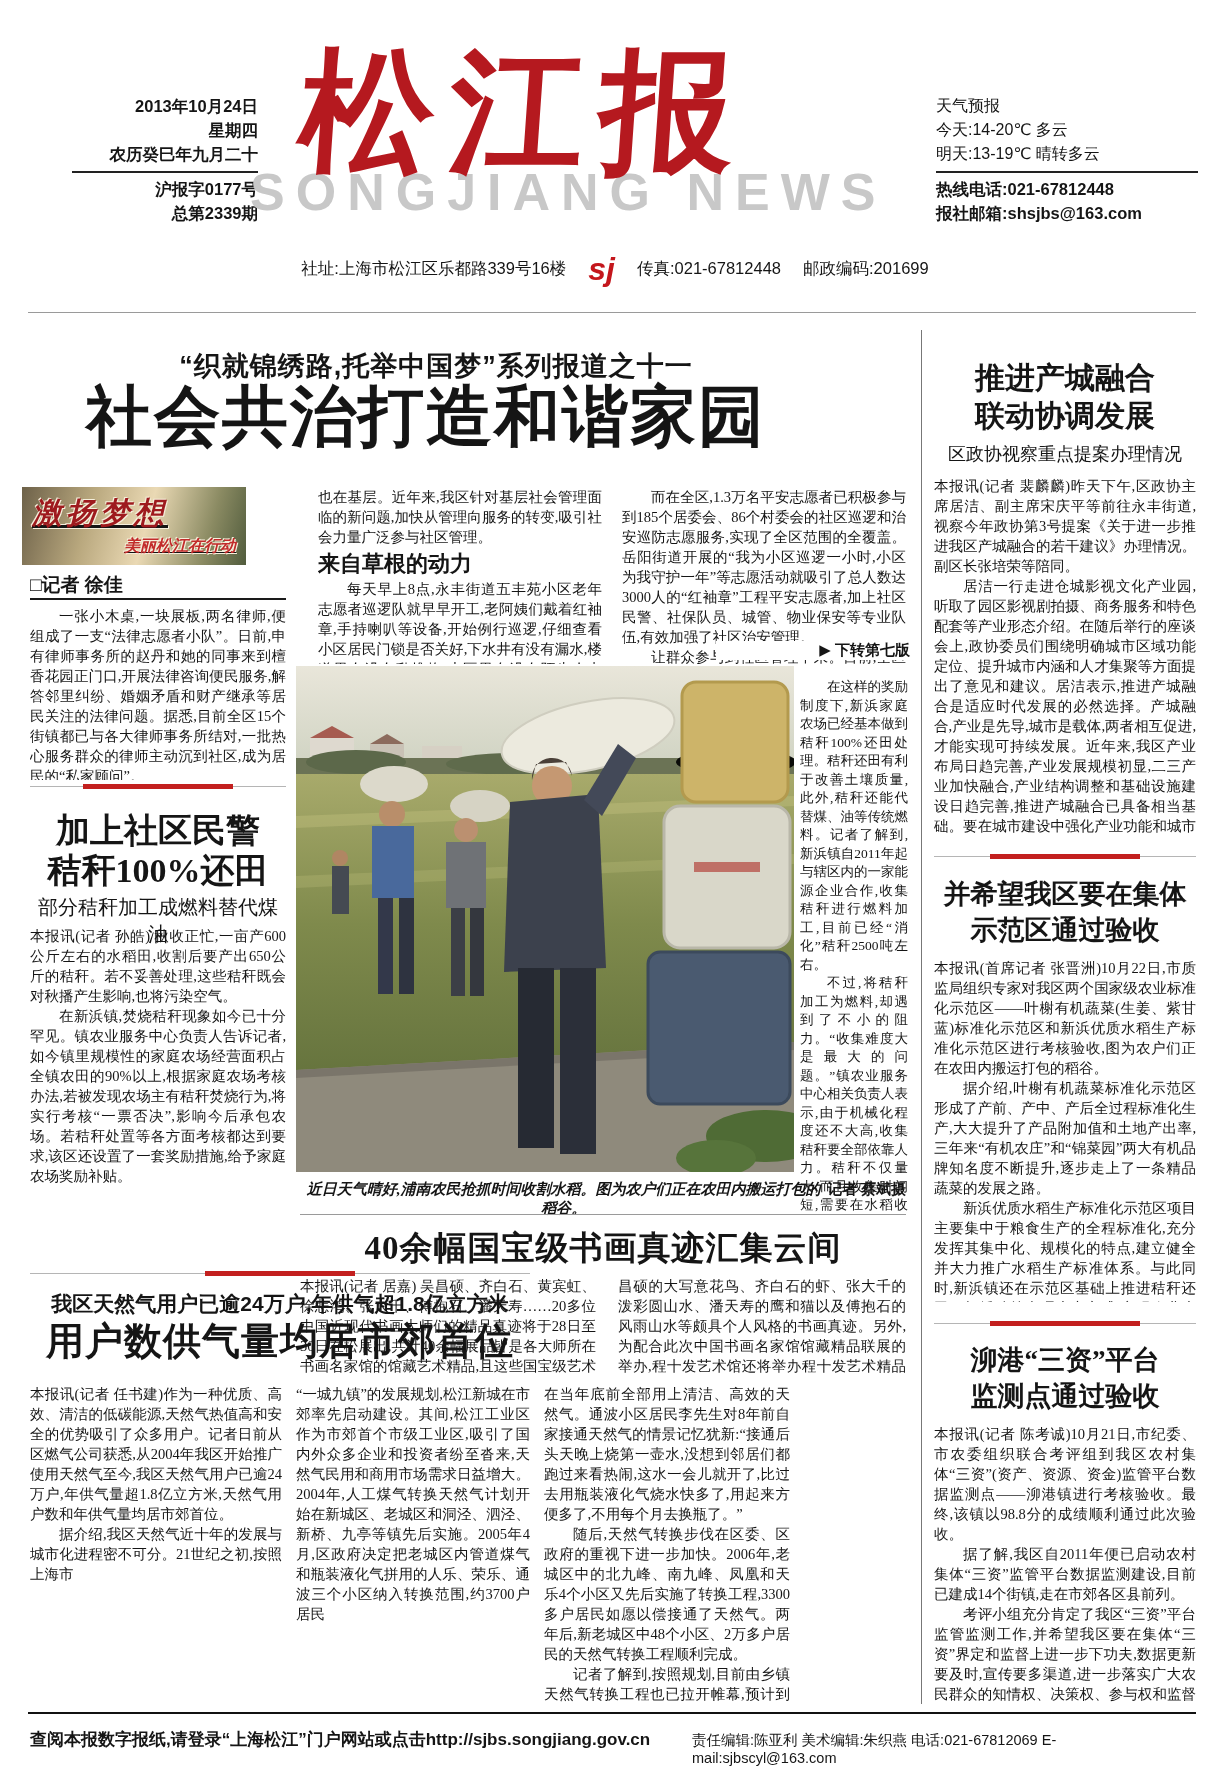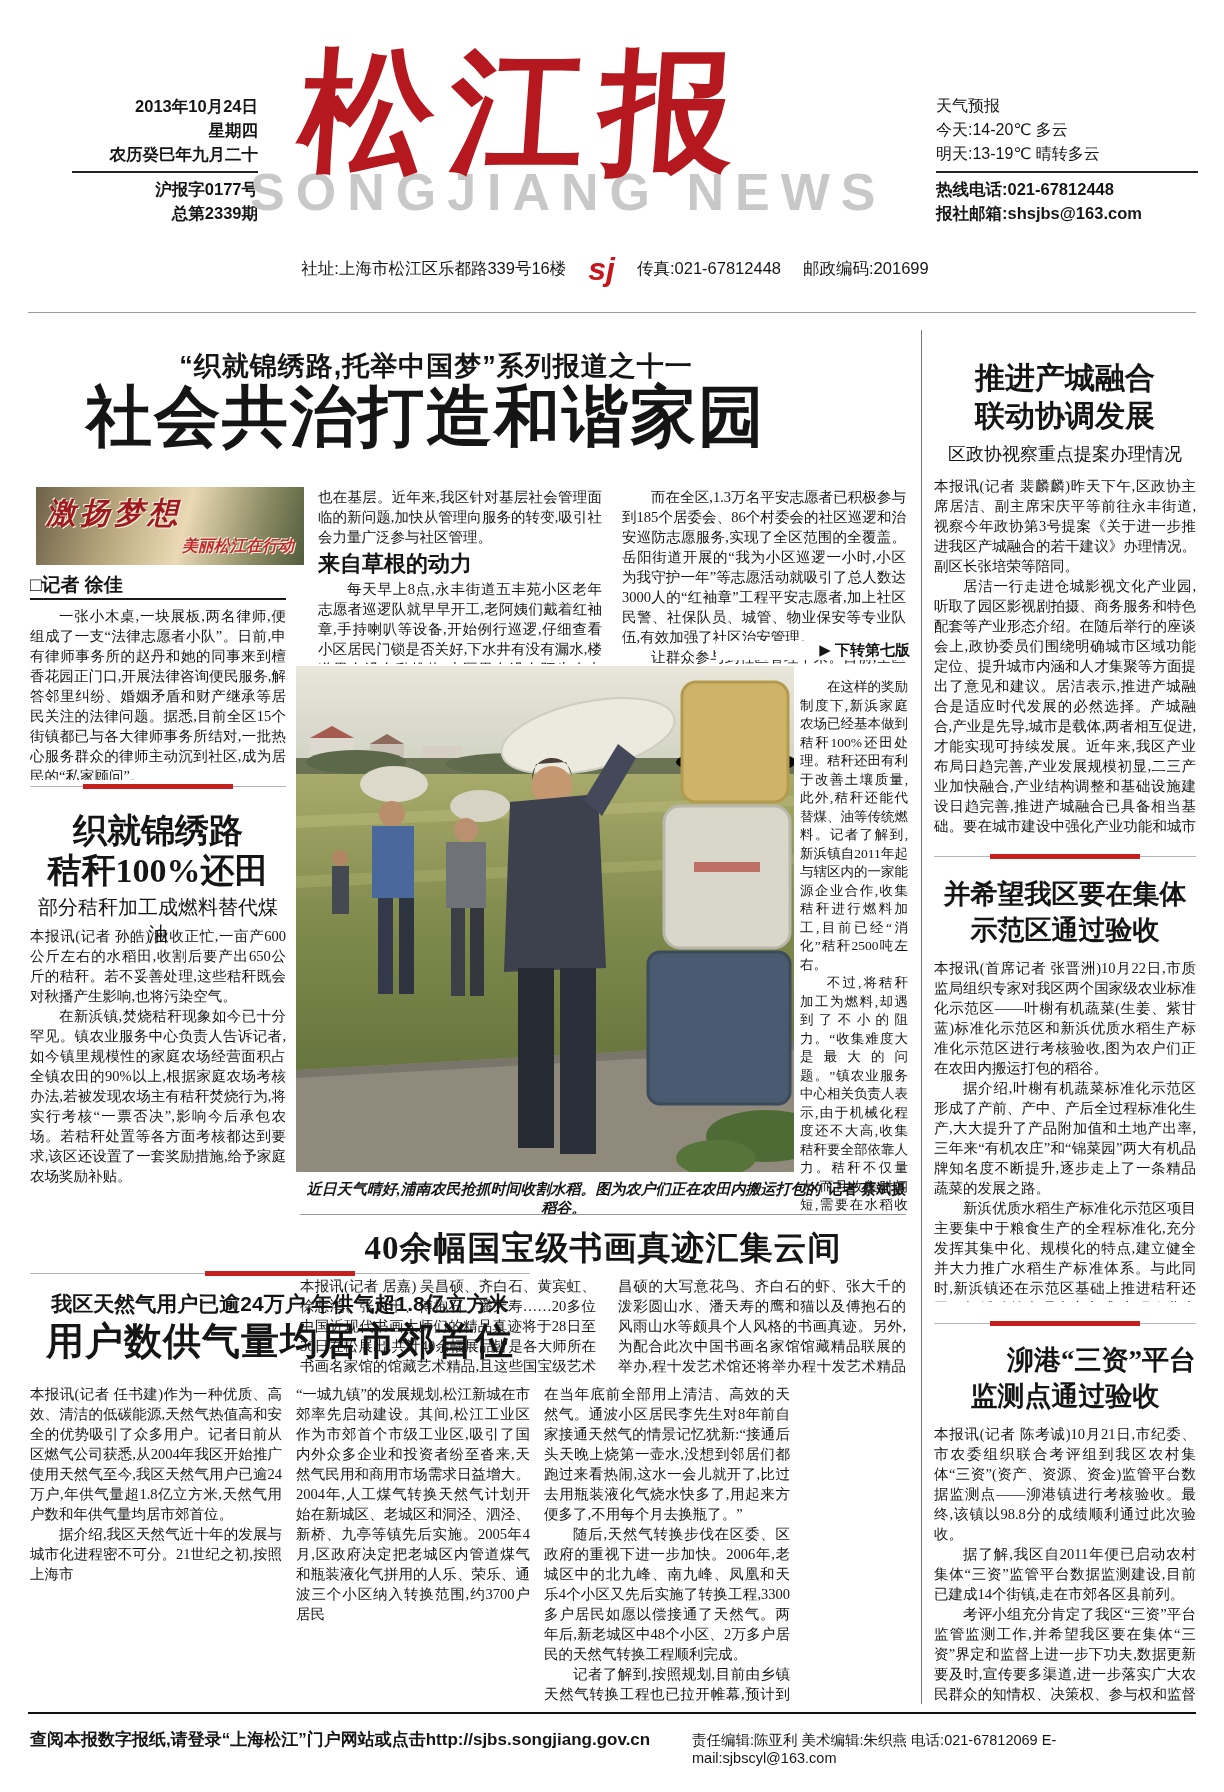--- a/index.html
+++ b/index.html
@@ -26,22 +26,22 @@
   .weather .bold-line{font-weight:bold;font-size:16.5px;}
   .addr-row{left:250px;top:254px;width:730px;display:flex;align-items:center;justify-content:center;gap:22px;
             font-size:16.5px;white-space:nowrap;}
   .sj-logo{color:#c4161c;font-weight:900;font-size:32px;line-height:30px;font-style:italic;
            font-family:"Liberation Sans",sans-serif;}
   .top-rule{left:28px;top:312px;width:1168px;}
   .side-rule{left:921px;top:330px;width:0;height:1374px;border-left:1px solid #777;}
   
   .kicker{left:80px;top:348px;width:712px;font-size:27px;font-weight:bold;letter-spacing:1px;}
   .headline{left:54px;top:382px;width:744px;font-size:66px;font-weight:900;letter-spacing:2px;line-height:1.05;}
-  .banner{left:36px;top:487px;width:268px;height:78px;overflow:hidden;
-          background:linear-gradient(105deg,#6d6149 0%,#b9a87e 30%,#ead9b4 55%,#8a8a62 82%,#515c3d 100%);}
+  .banner{left:22px;top:487px;width:224px;height:78px;overflow:hidden;
+          background:linear-gradient(105deg,#6d6149 0%,#b9a87e 30%,#ead9b4 55%,#8a8a62 82%,#515c3d 100%);text-decoration:underline;}
   .banner .l1{display:block;font-size:30px;font-weight:900;font-style:italic;color:#9e1a1e;
               margin:6px 0 0 10px;letter-spacing:4px;text-shadow:1px 1px 0 #f5efdc,-1px -1px 0 #f5efdc;}
   .banner .l2{display:block;font-size:16px;font-weight:900;font-style:italic;color:#c22b2b;
               text-align:right;margin:2px 10px 0 0;text-shadow:1px 1px 0 #f5efdc,-1px -1px 0 #f5efdc;}
   .byline{left:30px;top:572px;width:256px;font-size:19px;font-weight:bold;
           border-bottom:2.5px solid #1a1a1a;}
   .lead-c1{left:30px;top:606px;width:256px;height:174px;}
   .lead-c2{left:318px;top:487px;width:284px;height:177px;}
   .lead-c3{left:622px;top:487px;width:284px;height:177px;}
   .sec-head{font-family:"Liberation Sans",sans-serif;font-weight:bold;font-size:22px;
@@ -75,21 +75,21 @@
   
   .sb1-h1{left:934px;top:358px;width:262px;font-size:30px;font-weight:900;}
   .sb1-h2{left:934px;top:396px;width:262px;font-size:30px;font-weight:900;}
   .sb1-sub{left:934px;top:442px;width:262px;font-size:18px;}
   .sb1-body{left:934px;top:476px;width:262px;height:360px;}
   .sb-div1{left:934px;top:854px;width:262px;}
   .sb2-h1{left:934px;top:876px;width:262px;font-size:27px;font-weight:900;}
   .sb2-h2{left:934px;top:912px;width:262px;font-size:27px;font-weight:900;}
   .sb2-body{left:934px;top:958px;width:262px;height:344px;}
   .sb-div2{left:934px;top:1320px;width:262px;}
-  .sb3-h1{left:934px;top:1342px;width:262px;font-size:27px;font-weight:900;text-align:right;}
+  .sb3-h1{left:934px;top:1342px;width:262px;font-size:27px;font-weight:900;}
   .sb3-h2{left:934px;top:1378px;width:262px;font-size:27px;font-weight:900;}
   .sb3-body{left:934px;top:1424px;width:262px;height:278px;}
   
   .foot-rule{left:28px;top:1712px;width:1168px;border-top:2.5px solid #111;}
   .foot-left{left:30px;top:1728px;width:650px;font-size:17px;font-weight:bold;}
   .foot-right{left:692px;top:1731px;width:506px;font-size:14.5px;}
   a.plain{color:inherit;text-decoration:none;}
 </style>
 </head>
 <body>
@@ -149,21 +149,21 @@
 <div class="abs bt lead-c3">
   <p>而在全区,1.3万名平安志愿者已积极参与到185个居委会、86个村委会的社区巡逻和治安巡防志愿服务,实现了全区范围的全覆盖。岳阳街道开展的“我为小区巡逻一小时,小区为我守护一年”等志愿活动就吸引了总人数达3000人的“红袖章”工程平安志愿者,加上社区民警、社保队员、城管、物业保安等专业队伍,有效加强了社区治安管理。</p>
   <p>让群众参与到社区管理中来。目前,全区各类群众自发组织的义务巡防队伍、矛盾调解队伍,正日益凸显其作用。</p>
 
 </div>
 <div class="abs jump sans">▶ 下转第七版</div>
 
 <div class="abs rdiv div-farm">
     <b></b>
   </div>
-<div class="abs ctr farm-h1">织就锦绣路</div>
+<div class="abs ctr farm-h1">加上社区民警</div>
 <div class="abs ctr farm-h2">秸秆100%还田</div>
 <div class="abs ctr farm-sub sans">部分秸秆加工成燃料替代煤油</div>
 <div class="abs bt farm-c1">
   <p class="ni">本报讯(记者 孙皓) 秋收正忙,一亩产600公斤左右的水稻田,收割后要产出650公斤的秸秆。若不妥善处理,这些秸秆既会对秋播产生影响,也将污染空气。</p>
   <p>在新浜镇,焚烧秸秆现象如今已十分罕见。镇农业服务中心负责人告诉记者,如今镇里规模性的家庭农场经营面积占全镇农田的90%以上,根据家庭农场考核办法,若被发现农场主有秸秆焚烧行为,将实行考核“一票否决”,影响今后承包农场。若秸秆处置等各方面考核都达到要求,该区还设置了一套奖励措施,给予家庭农场奖励补贴。</p>
 </div>
 <div class="abs bt farm-c2">
   <p>在这样的奖励制度下,新浜家庭农场已经基本做到秸秆100%还田处理。秸秆还田有利于改善土壤质量,此外,秸秆还能代替煤、油等传统燃料。记者了解到,新浜镇自2011年起与辖区内的一家能源企业合作,收集秸秆进行燃料加工,目前已经“消化”秸秆2500吨左右。</p>
   <p>不过,将秸秆加工为燃料,却遇到了不小的阻力。“收集难度大是最大的问题。”镇农业服务中心相关负责人表示,由于机械化程度还不大高,收集秸秆要全部依靠人力。秸秆不仅量大,而且收集时间短,需要在水稻收割后至秋播前的约一周时间内集中完成,仅靠人力收集“力不从心”。</p>
 </div>

